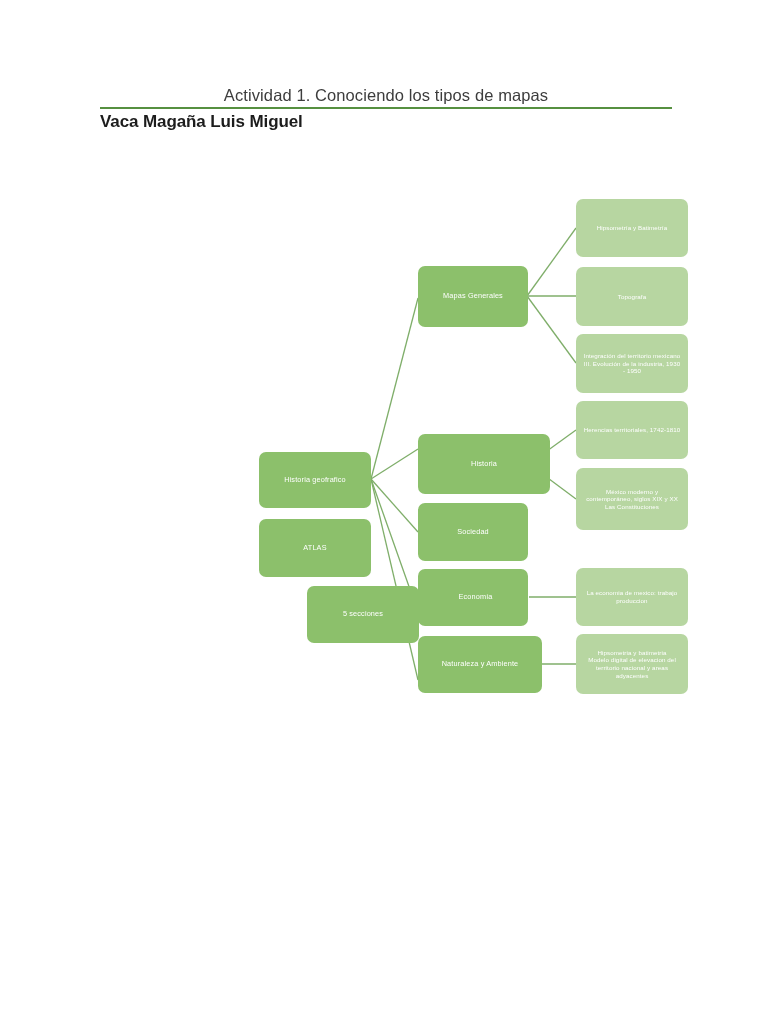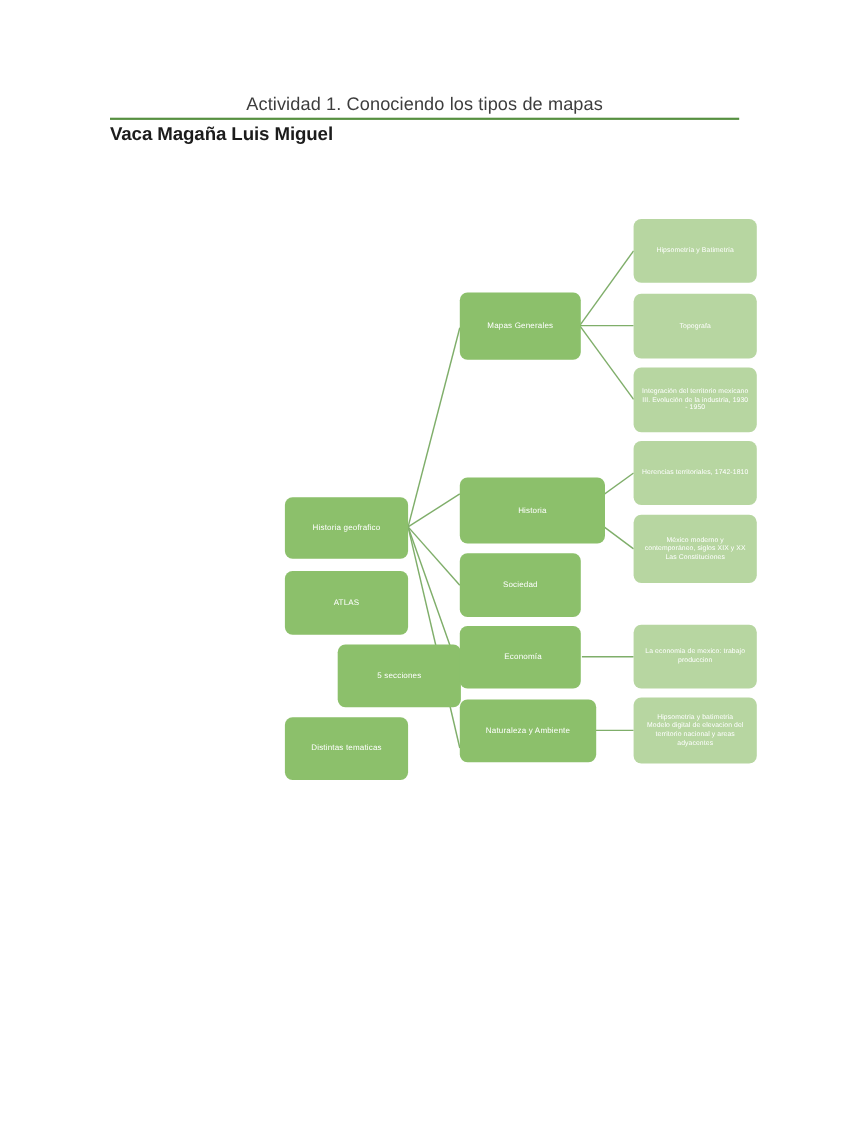--- a/index.html
+++ b/index.html
@@ -141,23 +141,20 @@
   </div>
 
   <div class="node level-1" style="left:259px; top:519px; width:112px; height:58px;">
     <span class="node-label">ATLAS</span>
   </div>
 
   <div class="node level-1" style="left:259px; top:586px; width:112px; height:57px;margin-left:48px;">
     <span class="node-label">5 secciones</span>
   </div>
 
-  <div class="node level-1" style="left:259px; top:652px; width:112px; height:57px;">
-    <span class="node-label">Distintas tematicas</span>
-  </div>
 
   <div class="node level-2" style="left:418px; top:266px; width:110px; height:61px;">
     <span class="node-label">Mapas Generales</span>
   </div>
 
   <div class="node level-2" style="left:418px; top:434px; width:132px; height:60px;">
     <span class="node-label">Historia</span>
   </div>
 
   <div class="node level-2" style="left:418px; top:503px; width:110px; height:58px;">

